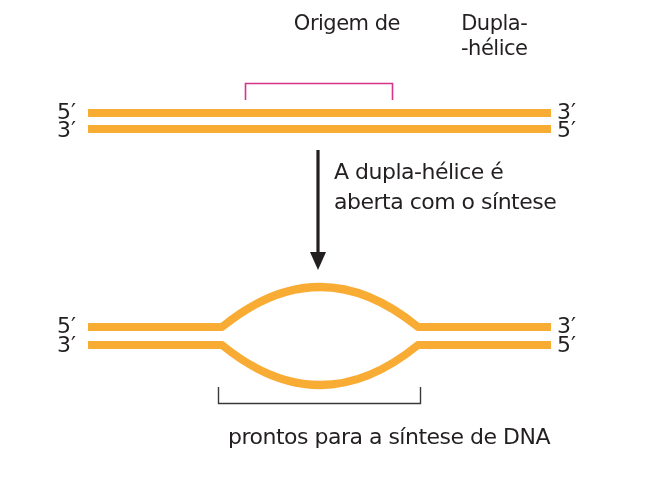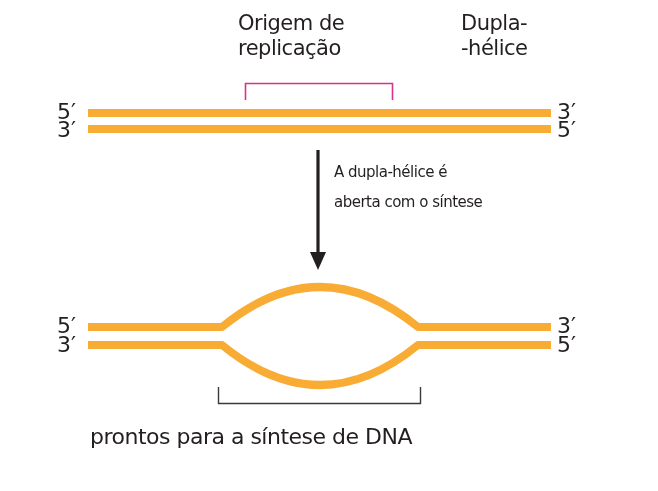--- a/index.html
+++ b/index.html
@@ -1,21 +1,21 @@
 <!DOCTYPE html>
 <html><head>
   <meta charset="utf-8">
   <style>
     html, body { margin: 0; padding: 0; background: #ffffff; }
     body { width: 658px; height: 491px; position: relative; overflow: hidden;
            font-family: "DejaVu Sans", sans-serif; color: #231f20; }
     svg { position: absolute; left: 0; top: 0; }
     .lbl { position: absolute; font-size: 21px; line-height: 25px; white-space: nowrap; color: #231f20; letter-spacing: -0.5px; }
     .end { position: absolute; font-size: 22px; line-height: 16px; color: #231f20; }
-    .center { text-align: left; }
+    .center { text-align: right; }
   </style>
 </head>
 <body>
 
 <svg width="658" height="491" viewBox="0 0 658 491">
 
   <line x1="88" y1="113" x2="551" y2="113" stroke="#F9AC33" stroke-width="8"></line>
   <line x1="88" y1="129" x2="551" y2="129" stroke="#F9AC33" stroke-width="8"></line>
 
   <path d="M245.5 100 V83.5 H392.5 V100" fill="none" stroke="#D6338A" stroke-width="1.6"></path>
@@ -24,33 +24,32 @@
   <polygon points="310,252 326,252 318,270" fill="#231f20"></polygon>
 
   <path d="M88 327 H222 Q320 247 418 327 H551" fill="none" stroke="#F9AC33" stroke-width="8" stroke-linejoin="round"></path>
   <path d="M88 345 H222 Q320 425 418 345 H551" fill="none" stroke="#F9AC33" stroke-width="8" stroke-linejoin="round"></path>
 
   <path d="M218.5 387 V403.5 H420.5 V387" fill="none" stroke="#3a3a3a" stroke-width="1.4"></path>
 </svg>
 
 <div class="lbl center" style="left:238px; top:11px; width:162px;">
   <div>Origem de</div>
-  <div>replicação</div>
 </div>
-<div class="lbl" style="left:461px; top:11px;">
+<div class="lbl" style="left:461px; top:11px;text-align:center;">
   <div>Dupla-</div>
   <div>-hélice</div>
 </div>
 
 <div class="end" style="left:57px; top:104px;">5′</div>
 <div class="end" style="left:57px; top:122px;">3′</div>
 <div class="end" style="left:557px; top:104px;">3′</div>
 <div class="end" style="left:557px; top:122px;">5′</div>
 
-<div class="lbl" style="left:334px; top:157px; font-size:15px; line-height:30px;">
+<div class="lbl" style="left:334px; top:157px; font-size:22px; line-height:30px;">
   <div>A dupla-hélice é</div>
   <div>aberta com o síntese</div>
 </div>
 
 <div class="end" style="left:57px; top:318px;">5′</div>
 <div class="end" style="left:57px; top:337px;">3′</div>
 <div class="end" style="left:557px; top:318px;">3′</div>
 <div class="end" style="left:557px; top:337px;">5′</div>
 
 <div class="lbl center" style="left:90px; top:422px; width:460px; font-size:22px; line-height:29px;">

